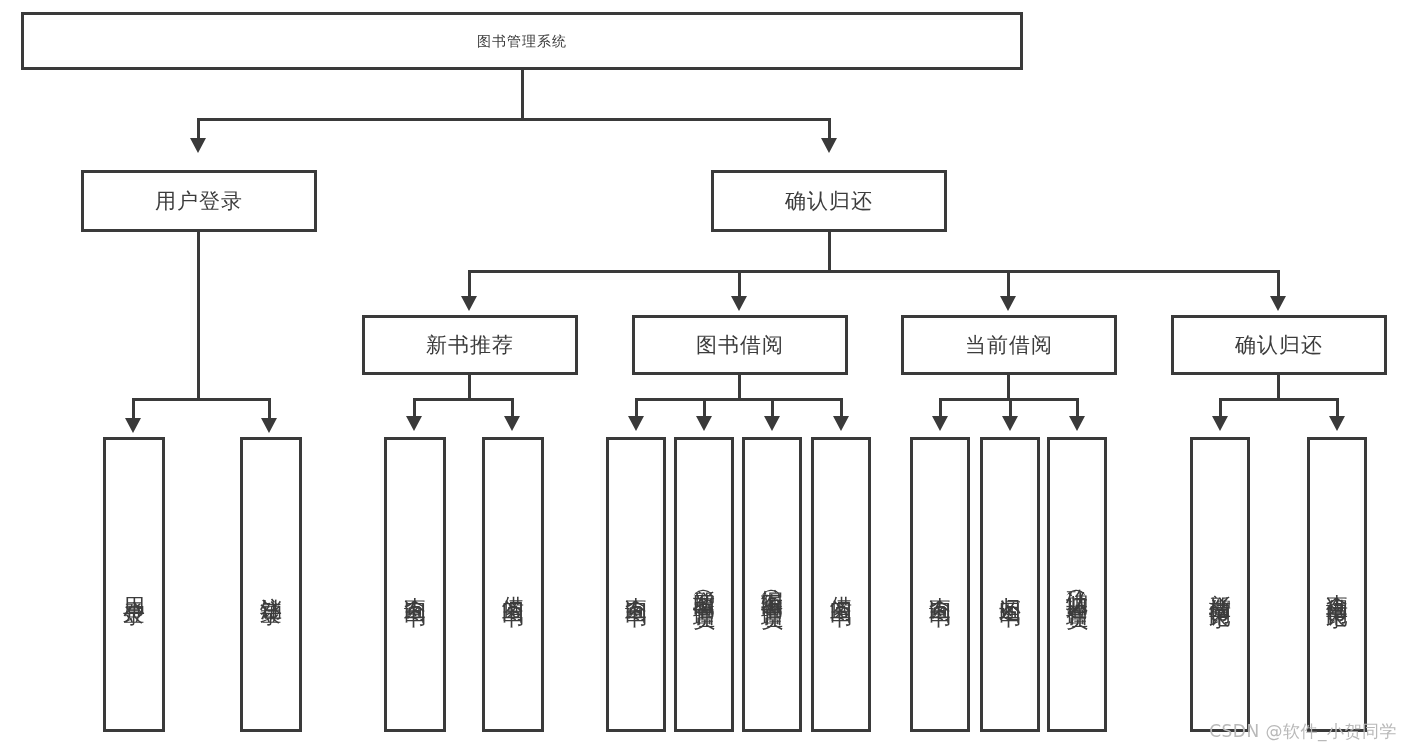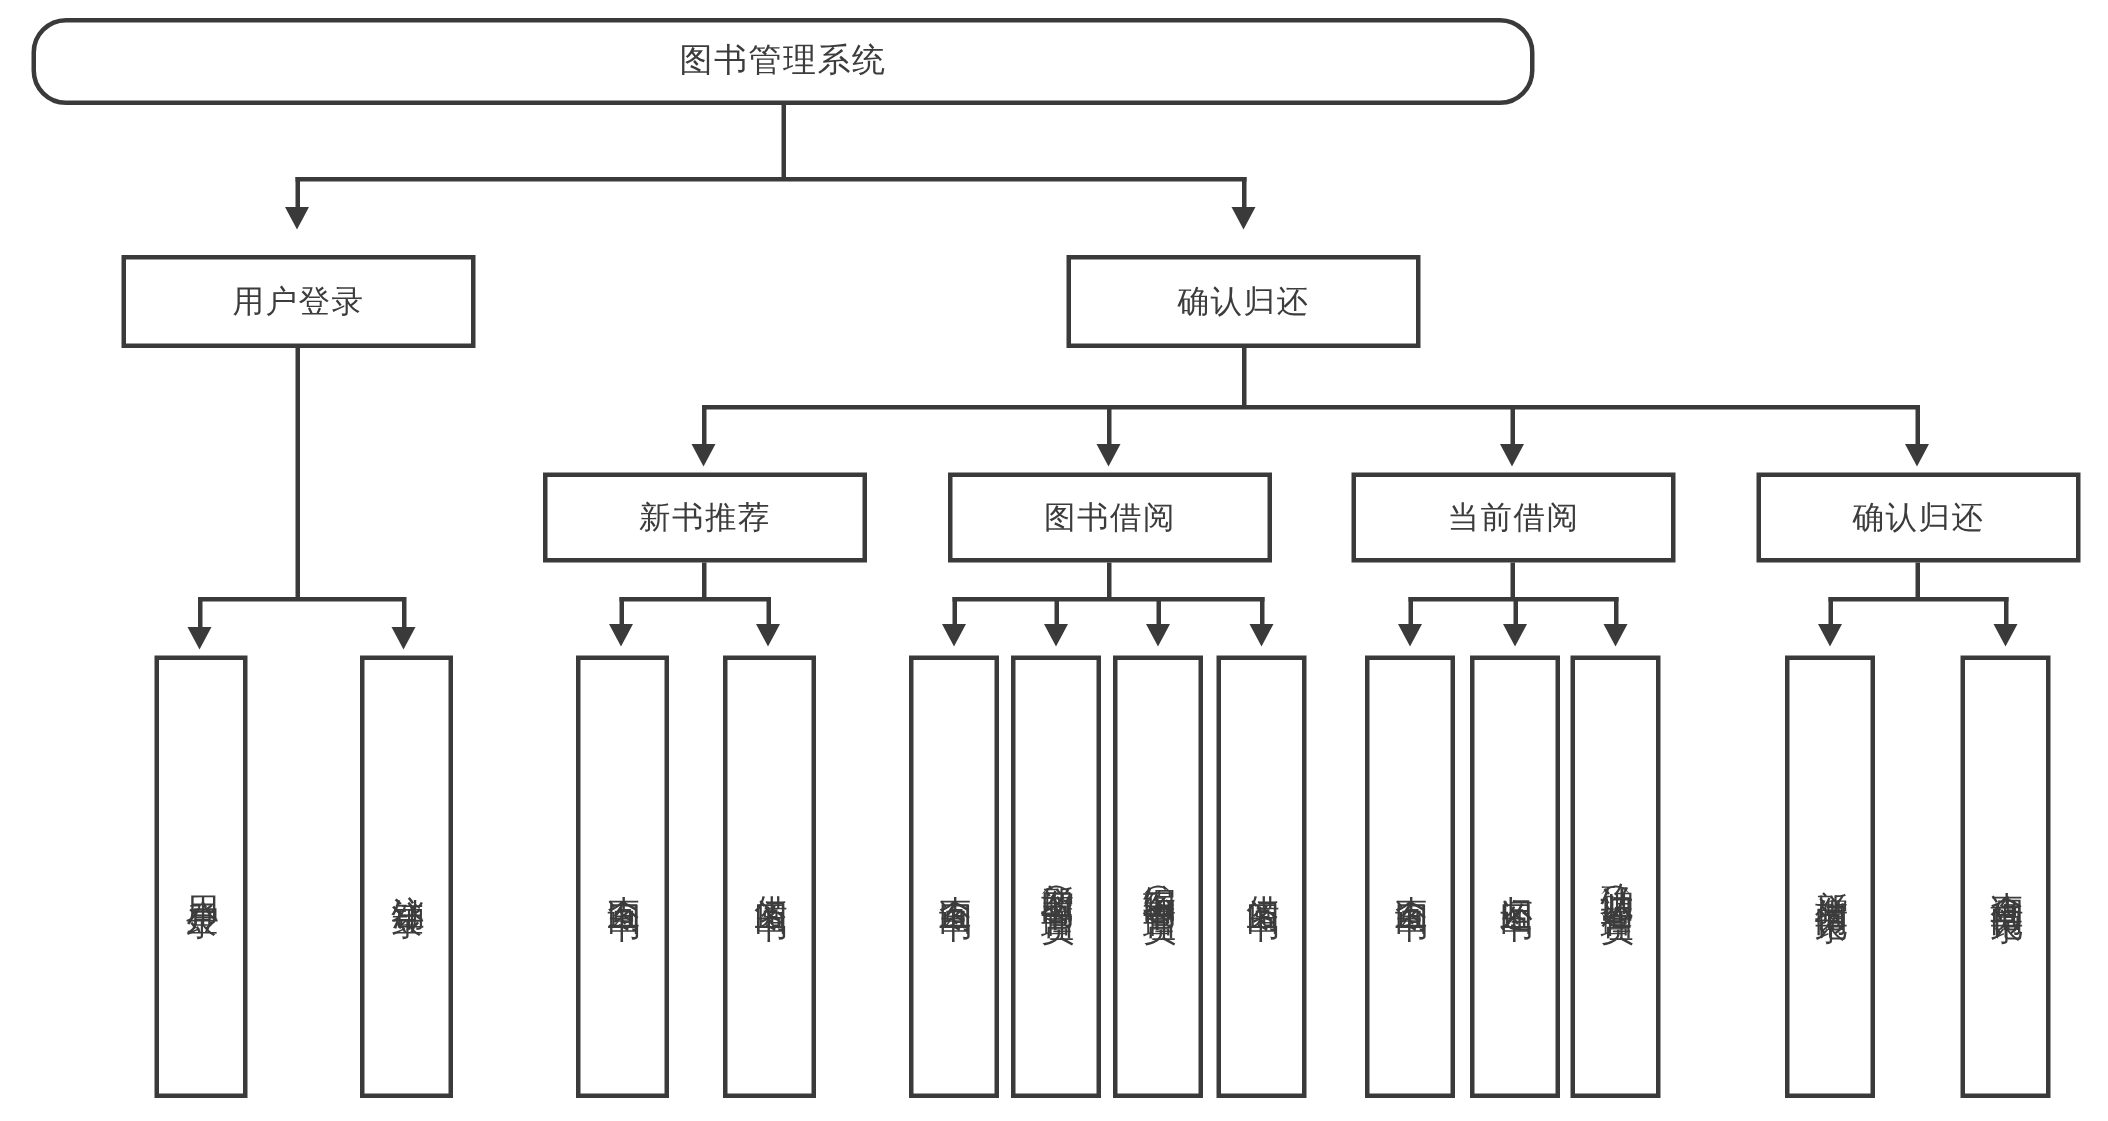--- a/index.html
+++ b/index.html
@@ -34,21 +34,21 @@
   }
   .node.v .vtext{
     writing-mode:vertical-rl;
     text-orientation:upright;
     font-size:22px;
     line-height:1.18;
     letter-spacing:3px;
     white-space:nowrap;
     color:#3c3c3c;
   }
-  .node.root{font-size:22px;border-radius:23px;}
+  .node.root{font-size:14px;}
 
   
   .ln{position:absolute;background:#3a3a3a;}
   .ln.v{width:3px;}
   .ln.h{height:3px;}
 
   .arrow{
     position:absolute;
     width:0;height:0;
     border-left:8px solid transparent;
@@ -195,14 +195,15 @@
     <span class="vtext">确认归还（管理员）</span>
   </div>
 
   <div class="node v" style="left:1190px;top:437px;width:60px;height:295px;">
     <span class="vtext">新增借阅记录</span>
   </div>
   <div class="node v" style="left:1307px;top:437px;width:60px;height:295px;">
     <span class="vtext">查询借阅记录</span>
   </div>
 
+  <div id="watermark">CSDN @软件_小贺同学</div>
 
 </div>
 
 </body></html>

